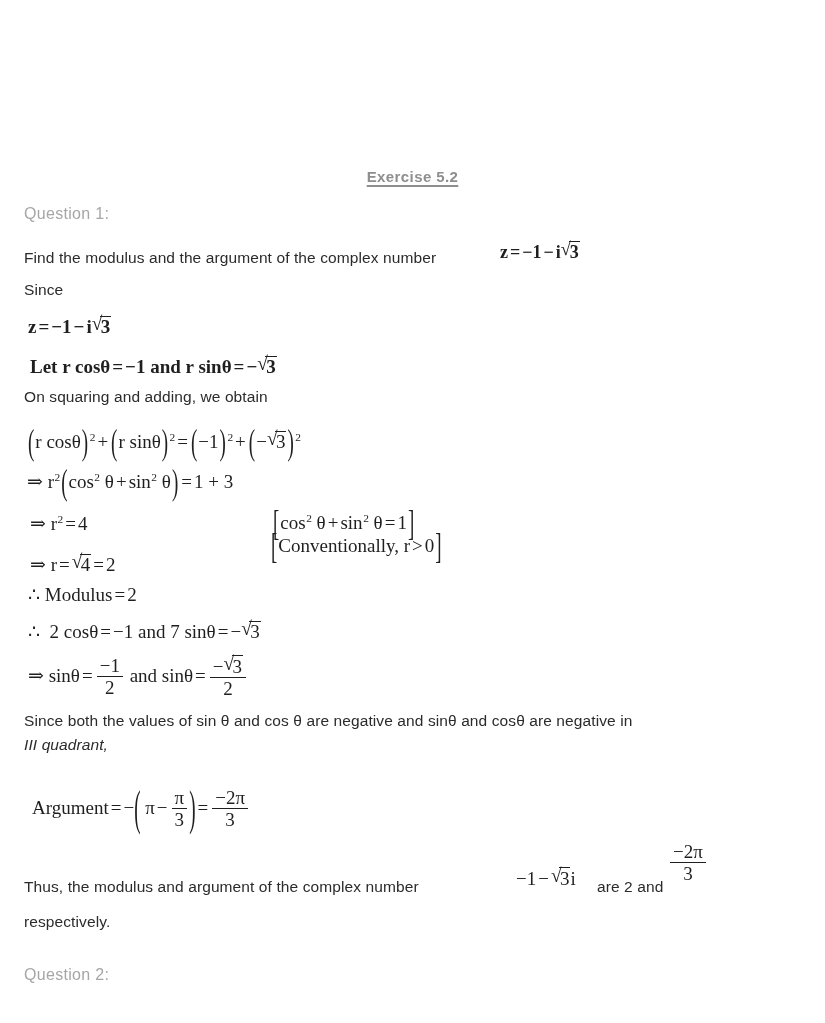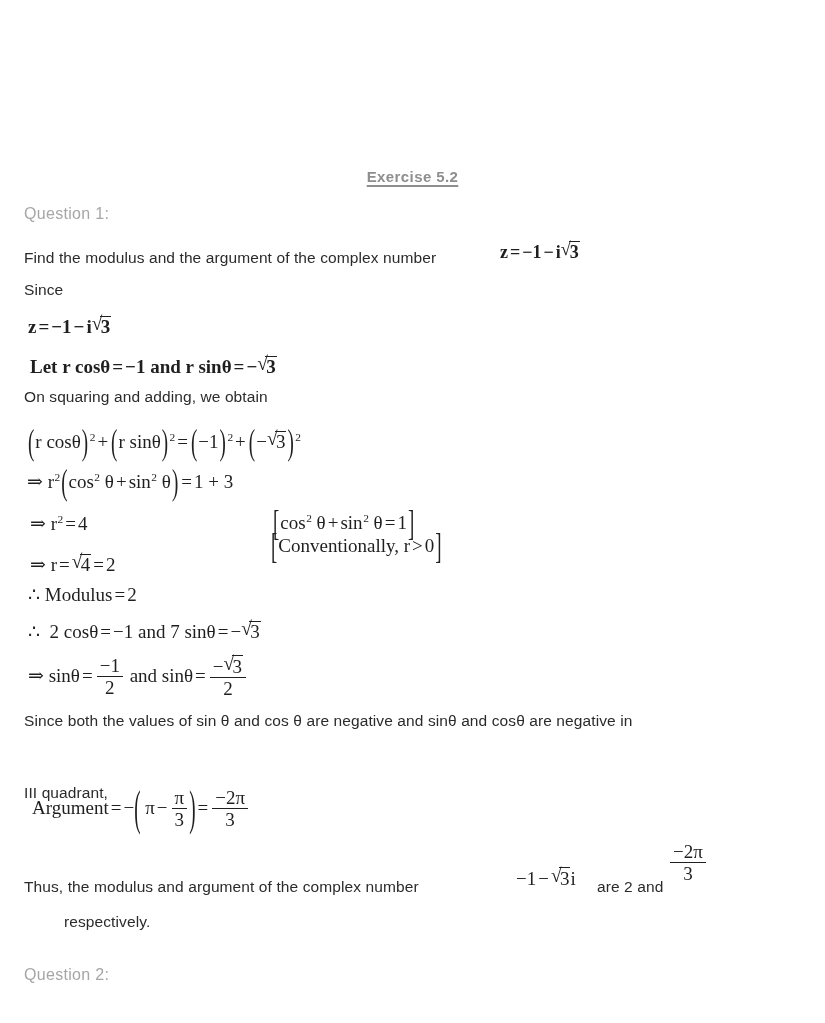--- a/index.html
+++ b/index.html
@@ -202,35 +202,35 @@
 
   <div class="math" style="top:620px; left:28px;">
     <span>∴</span>&nbsp;&nbsp;<span>2 cosθ</span><span class="op">=</span><span>−1</span>&nbsp;<span>and</span>&nbsp;<span class="b">7 sinθ</span><span class="op">=</span><span>−</span><span class="sqrt"><span class="rad">3</span></span>
   </div>
 
   <div class="math" style="top:655px; left:28px;">
     <span>⇒</span>&nbsp;<span>sinθ</span><span class="op">=</span><span class="frac"><span class="num">−1</span><span class="den">2</span></span>&nbsp;<span>and</span>&nbsp;<span>sinθ</span><span class="op">=</span><span class="frac"><span class="num"><span>−</span><span class="sqrt"><span class="rad">3</span></span></span><span class="den">2</span></span>
   </div>
 
   <div class="prose" style="top:712px;">Since both the values of sin θ and cos θ are negative and sinθ and cosθ are negative in</div>
-  <div class="prose" style="top:784px;">III quadrant,</div>
+  <div class="prose" style="top:736px;font-style:italic;">III quadrant,</div>
 
   <div class="math" style="top:788px; left:32px;">
     <span>Argument</span><span class="op">=</span><span>−</span><span class="paren-lg">(</span>&nbsp;<span>π</span><span class="op">−</span><span class="frac"><span class="num">π</span><span class="den">3</span></span><span class="paren-lg">)</span><span class="op">=</span><span class="frac"><span class="num">−2π</span><span class="den">3</span></span>
   </div>
 
   <div class="prose" style="top:878px;">Thus, the modulus and argument of the complex number</div>
 
   <div class="inline-math light" style="top:866px; left:516px; font-size:19px;">
     <span>−1</span><span class="op">−</span><span class="sqrt"><span class="rad">3</span></span><span>i</span>
   </div>
 
   <div class="prose" style="top:878px; left:597px;">are 2 and</div>
 
   <div class="math" style="top:842px; left:668px;">
     <span class="frac"><span class="num">−2π</span><span class="den">3</span></span>
   </div>
 
-  <div class="prose" style="top:913px;margin-left:40px;">respectively.</div>
+  <div class="prose" style="top:913px;">respectively.</div>
 
   <div class="question-label" style="top:966px;">Question 2:</div>
 
 </div>
 
 </body></html>

